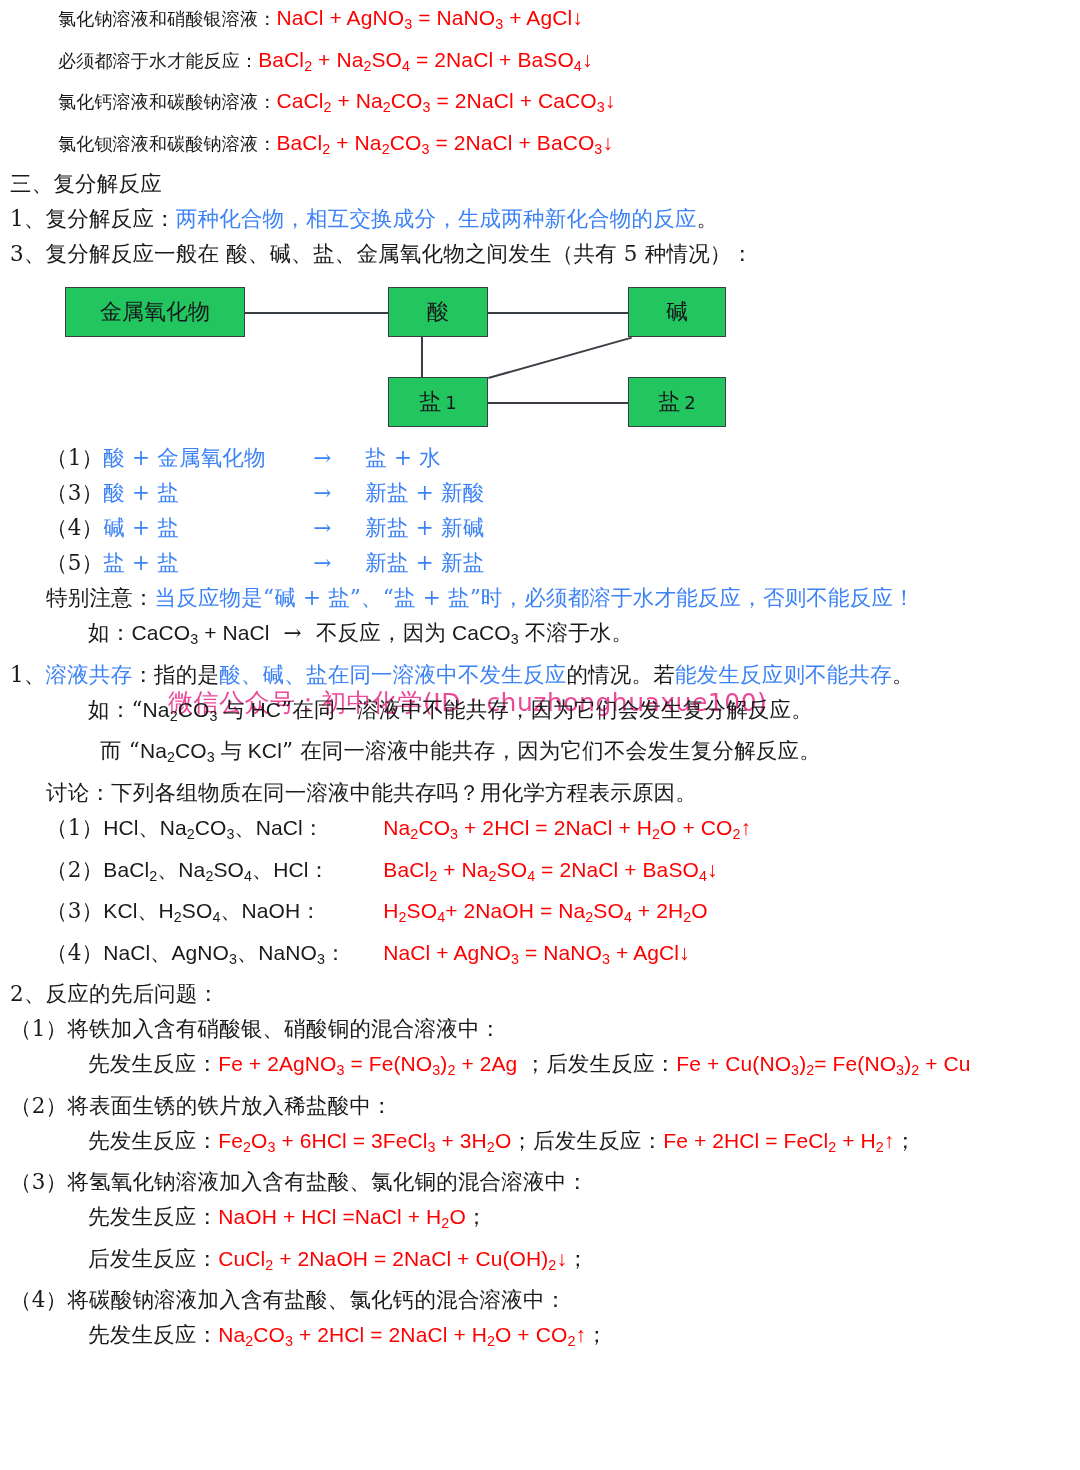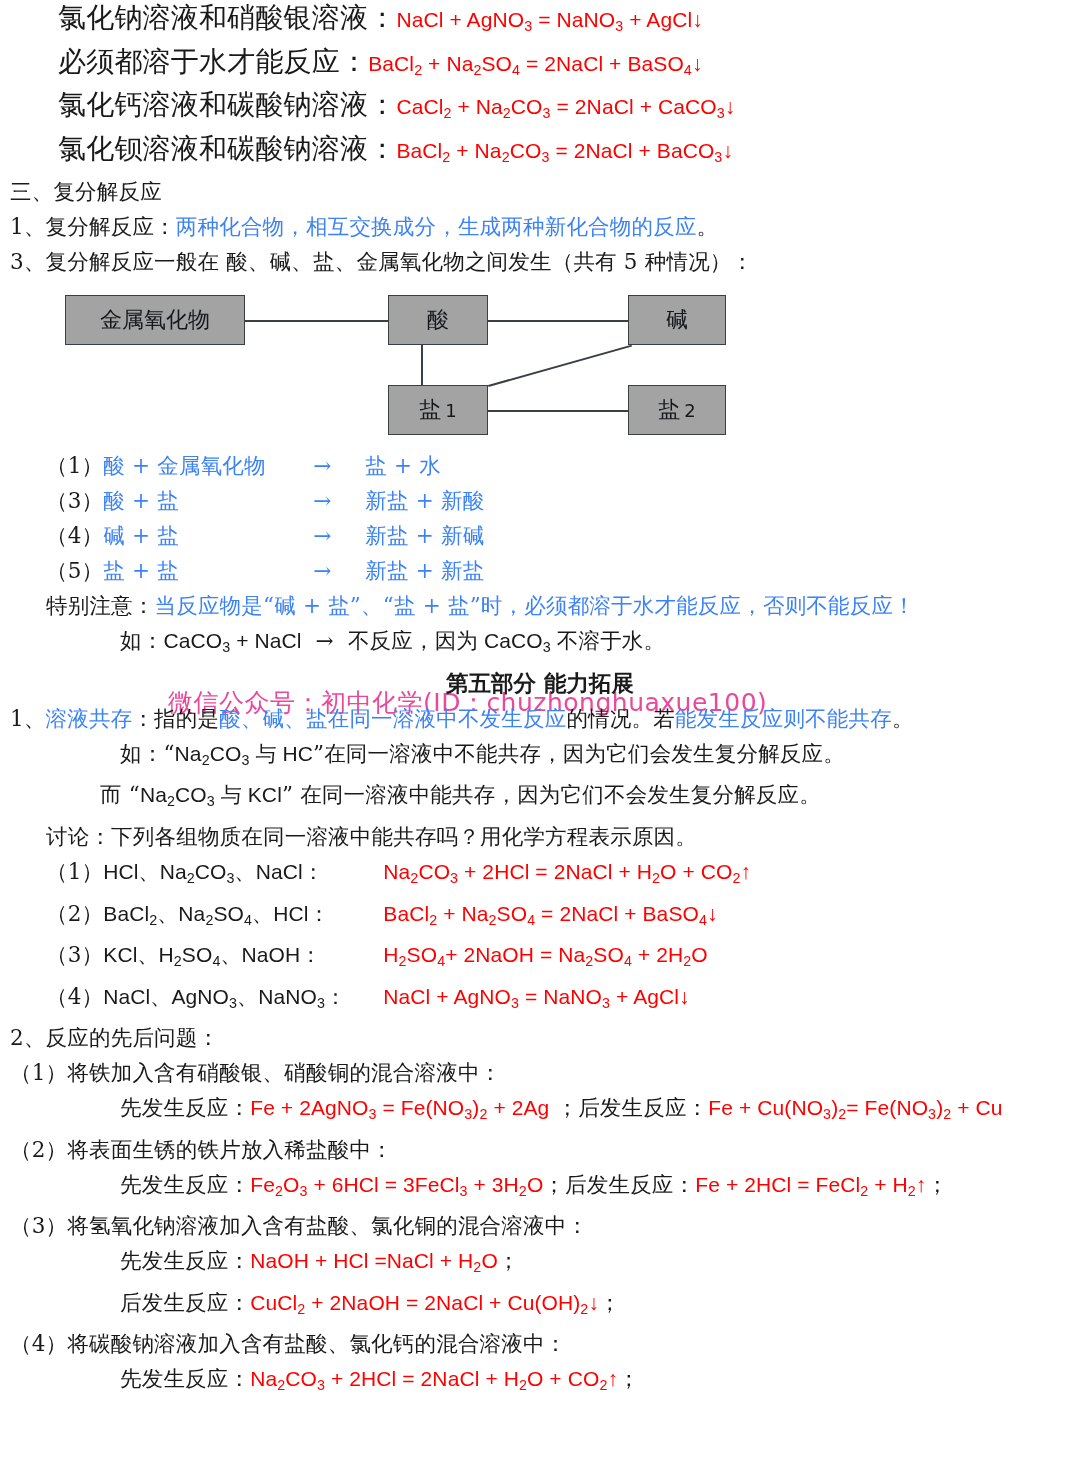--- a/index.html
+++ b/index.html
@@ -35,39 +35,39 @@
     letter-spacing: 0.1px;
   }
   .eq { font-size: 21px; }
   .red { color: #ff0000; margin-top: 36px; }
   .lred { color: #3b82f6; }
   .blk { color: #1a1a1a; }
   sub { font-size: 0.68em; vertical-align: -0.25em; }
 
   
   .toprow { padding-left: 58px; line-height: 36px; }
-  .toprow .label { font-size: 28px; }
+  .toprow .label { font-size: 18px; }
 
   .sec-head { padding-left: 10px; }
   .num-line { padding-left: 10px; }
   .indent1 { padding-left: 46px; }
-  .indent2 { padding-left: 120px; }
+  .indent2 { padding-left: 88px; }
   .indent3 { padding-left: 100px; }
 
   
   .diagram {
     position: relative;
     width: 1000px;
     height: 155px;
     margin: 8px 0 6px 0;
   }
   .dbox {
     position: absolute;
     border: 1.6px solid #3a3f45;
-    background: #a3a3a3;
+    background: #22c55e;
     display: flex;
     align-items: center;
     justify-content: center;
     font-family: "DejaVu Sans", "Liberation Sans", sans-serif;
     font-size: 22px;
     color: #15181c;
     box-sizing: border-box;
   }
   .dbox .sub { font-size: 18px; padding-left: 4px; }
   .dline {
@@ -175,21 +175,20 @@
 
   <div class="line indent1">
     <span class="cn blk">特别注意：</span><span class="cn lred">当反应物是“碱 +  盐”、“盐 +  盐”时，必须都溶于水才能反应，否则不能反应！</span>
   </div>
   <div class="line indent2">
     <span class="cn blk">如：</span><span class="eq blk">CaCO<sub>3</sub> + NaCl</span><span class="cn blk">&nbsp; →&nbsp; </span><span class="cn blk">不反应，因为</span><span class="eq blk"> CaCO<sub>3</sub> </span><span class="cn blk">不溶于水。</span>
   </div>
 
   <div class="watermark">微信公众号：初中化学(ID：chuzhonghuaxue100)</div>
 
-  <div class="center-head">第五部分  能力拓展</div>
 
   <div class="line sec-head">
     <span class="cn blk">1、</span><span class="cn lred">溶液共存</span><span class="cn blk">：指的是</span><span class="cn lred">酸、碱、盐在同一溶液中不发生反应</span><span class="cn blk">的情况。若</span><span class="cn lred">能发生反应则不能共存</span><span class="cn blk">。</span>
   </div>
 
   <div class="line indent2">
     <span class="cn blk">如：“</span><span class="eq blk">Na<sub>2</sub>CO<sub>3</sub> <span class="cn">与</span> HC</span><span class="cn blk">”在同一溶液中不能共存，因为它们会发生复分解反应。</span>
   </div>
   <div class="line indent3">
     <span class="cn blk">而 “</span><span class="eq blk">Na<sub>2</sub>CO<sub>3</sub> <span class="cn">与</span> KCl</span><span class="cn blk">” 在同一溶液中能共存，因为它们不会发生复分解反应。</span>

